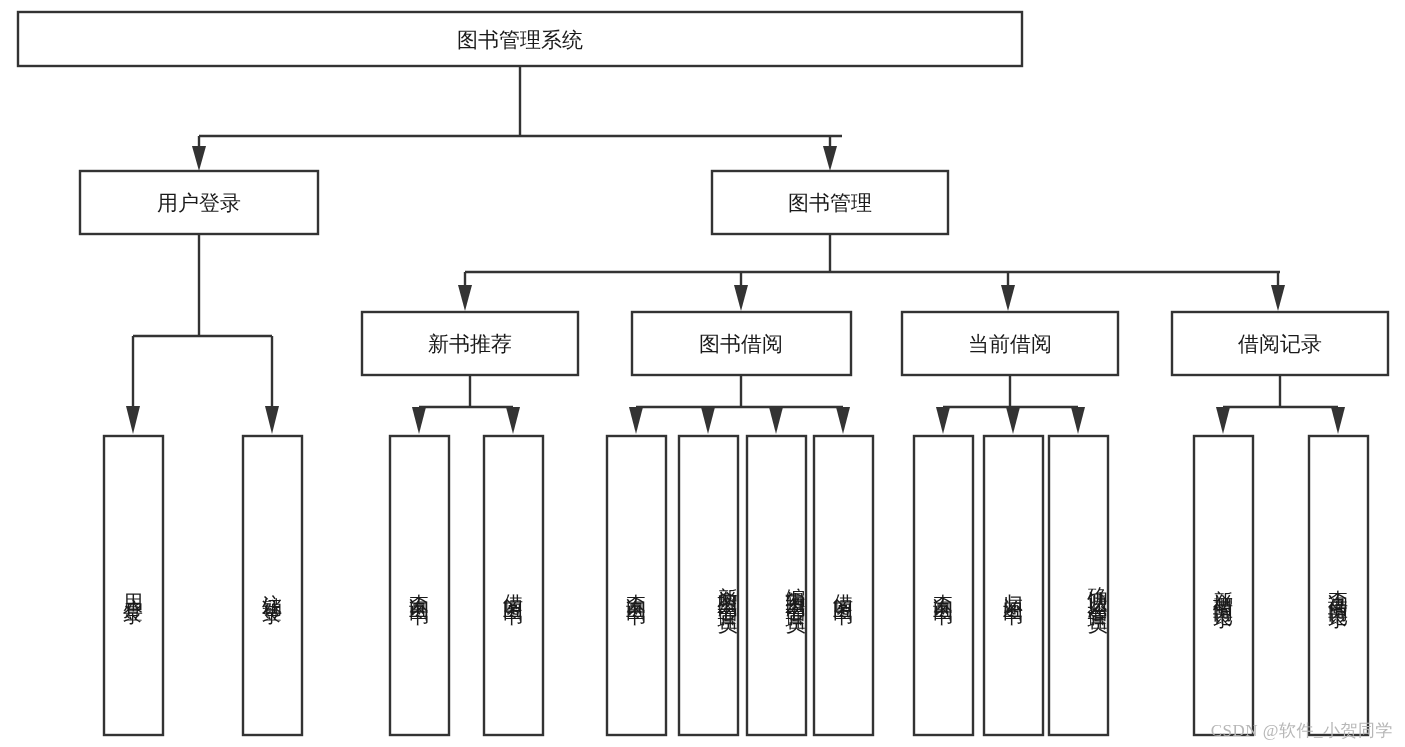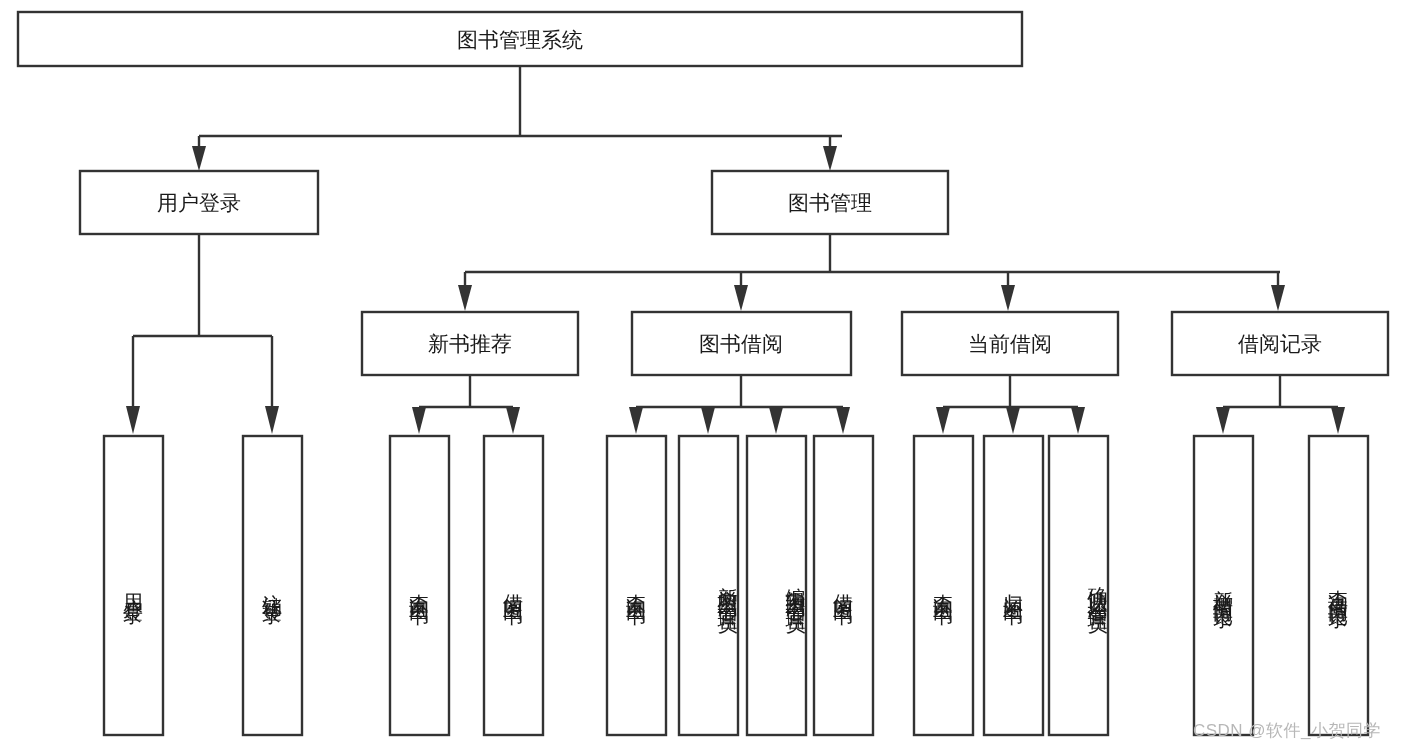--- a/index.html
+++ b/index.html
@@ -57,23 +57,23 @@
     font-size: 20px;
     line-height: 1;
     letter-spacing: 4px;
     color: #1a1a1a;
     white-space: nowrap;
     text-align: center;
     pointer-events: none;
   }
   .watermark {
     position: absolute;
-    right: 24px;
+    right: 12px;
     bottom: 5px;
-    font-family: Liberation Sans, sans-serif;
+    font-family: Liberation Serif, serif;
     font-size: 17px;
     color: #b7b7b7;
     letter-spacing: 0.5px;
     white-space: nowrap;
   }
 </style>
 </head>
 <body>
 
 <div id="diagram-root">

